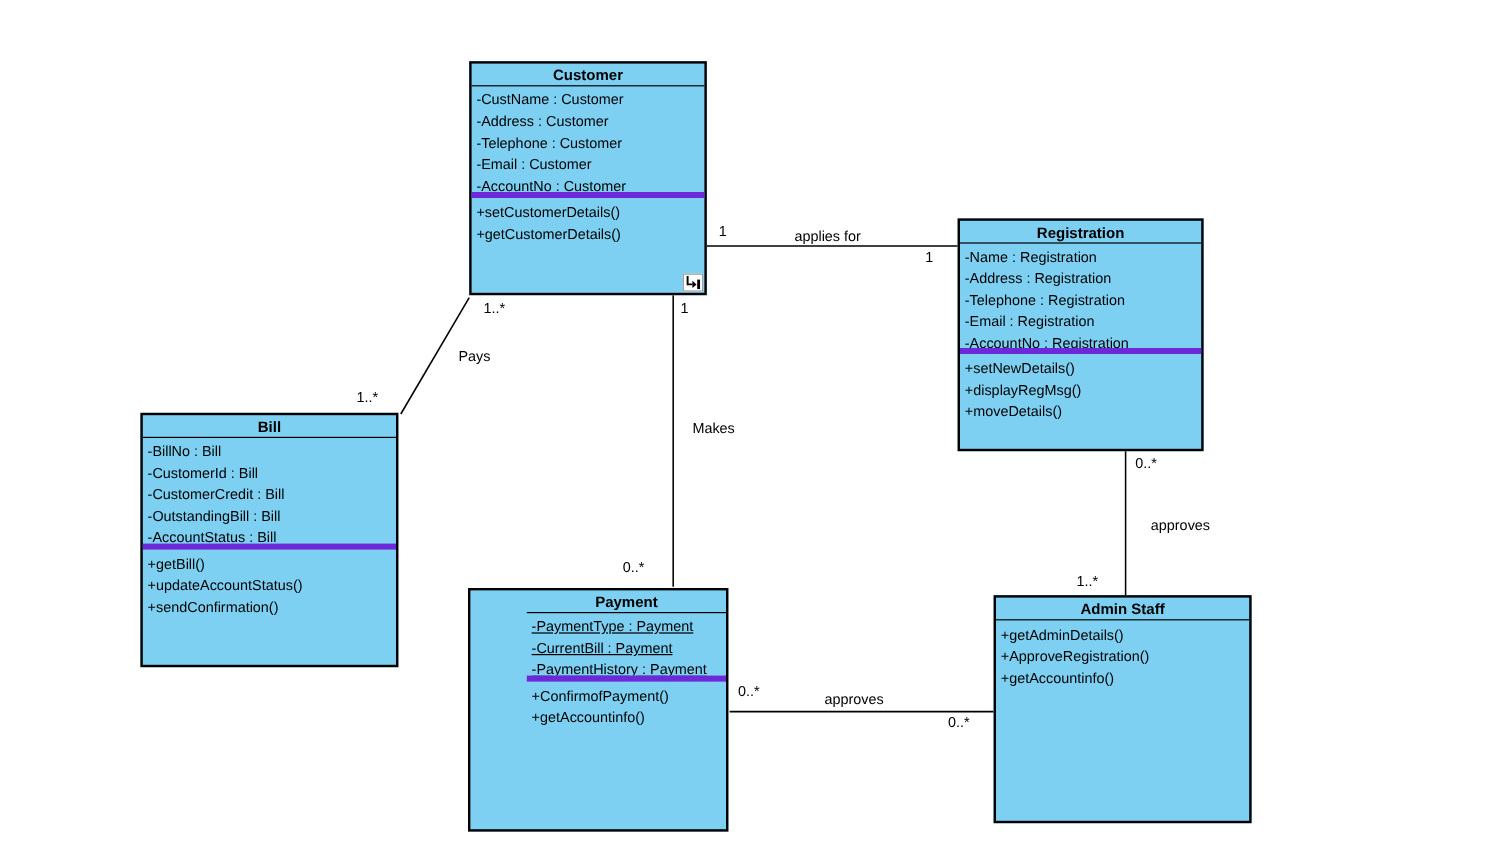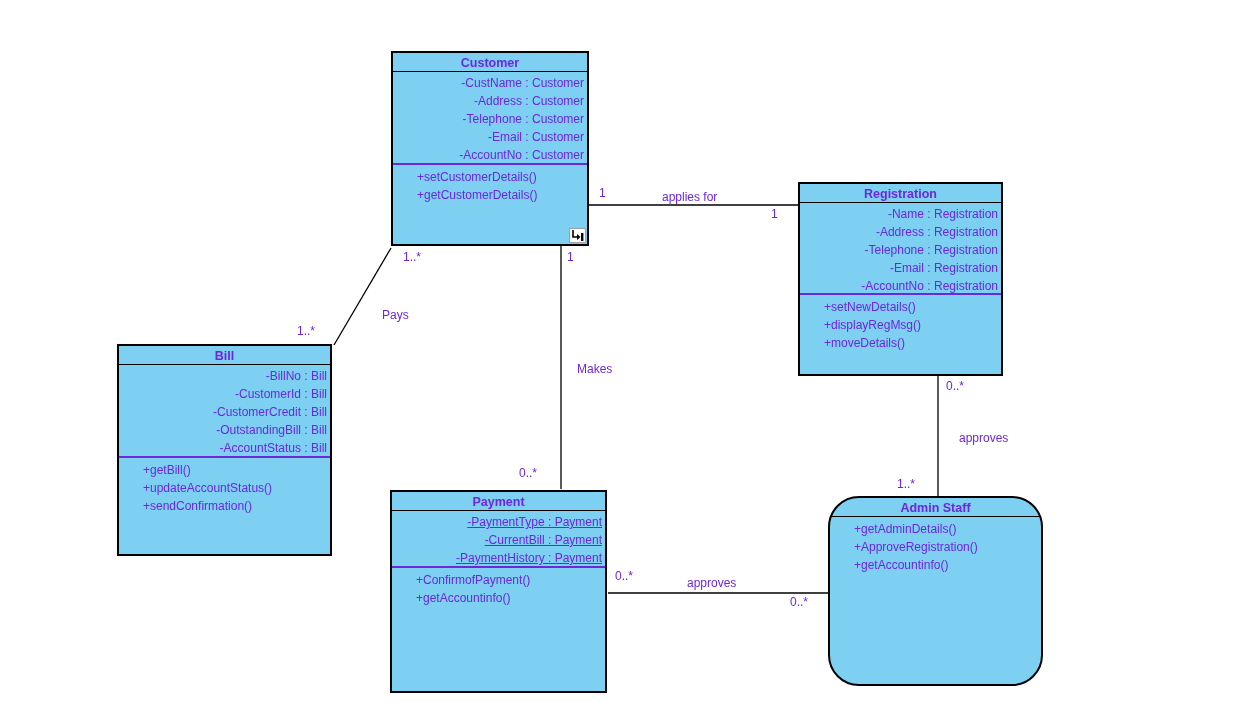--- a/index.html
+++ b/index.html
@@ -2,21 +2,21 @@
 <html><head>
 <meta charset="utf-8">
 <style>
   html, body { margin: 0; padding: 0; background: #ffffff; }
   #canvas {
     position: relative;
     width: 1247px;
     height: 706px;
     background: #ffffff;
     font-family: "Liberation Sans", sans-serif;
-    color: #6d28d9;
+    color: #000000;
     overflow: hidden;
   }
   #wires { position: absolute; left: 0; top: 0; width: 1247px; height: 706px; }
 
   .uml-class {
     position: absolute;
     box-sizing: border-box;
     background: #7DD0F2;
     border: 2px solid #000000;
     display: flex;
@@ -28,33 +28,31 @@
     box-sizing: border-box;
     border-bottom: 1px solid #000000;
     font-weight: bold;
     font-size: 12.5px;
     text-align: center;
     flex: 0 0 auto;
     padding-top: 1px;
   }
   .uml-attrs {
     box-sizing: border-box;
-    border-bottom: 2px solid #6d28d9;
+    border-bottom: 5px solid #6d28d9;
     padding: 2px 3px 0 4px;
     flex: 0 0 auto;
     overflow: hidden;
-    text-align: right;
   }
   .uml-methods {
     box-sizing: border-box;
     padding: 3px 3px 0 4px;
     flex: 1 1 auto;
     position: relative;
     overflow: hidden;
-    margin-left: 20px;
   }
   .uml-row { white-space: nowrap; }
 
   .edge-label {
     position: absolute;
     font-size: 12px;
     line-height: 14px;
     white-space: nowrap;
   }
   .mult { font-size: 12px; }
@@ -133,51 +131,51 @@
       <div class="uml-row">-OutstandingBill : Bill</div>
       <div class="uml-row">-AccountStatus : Bill</div>
     </div>
     <div class="uml-methods">
       <div class="uml-row">+getBill()</div>
       <div class="uml-row">+updateAccountStatus()</div>
       <div class="uml-row">+sendConfirmation()</div>
     </div>
   </div>
 
-  <div class="uml-class" style="left:390px; top:490px; width:217px; height:203px;">
+  <div class="uml-class" style="left:390px; top:490px; width:217px; height:203px;padding-left:47px;">
     <div class="uml-title" style="height:19px;">Payment</div>
     <div class="uml-attrs" style="height:57px;text-decoration:underline;">
       <div class="uml-row">-PaymentType : Payment</div>
       <div class="uml-row">-CurrentBill : Payment</div>
       <div class="uml-row">-PaymentHistory : Payment</div>
     </div>
     <div class="uml-methods">
       <div class="uml-row">+ConfirmofPayment()</div>
       <div class="uml-row">+getAccountinfo()</div>
     </div>
   </div>
 
-  <div class="uml-class" style="left:828px; top:496px; width:215px; height:190px;border-radius:31px;">
+  <div class="uml-class" style="left:828px; top:496px; width:215px; height:190px;">
     <div class="uml-title" style="height:19px;">Admin Staff</div>
     <div class="uml-methods">
       <div class="uml-row">+getAdminDetails()</div>
       <div class="uml-row">+ApproveRegistration()</div>
       <div class="uml-row">+getAccountinfo()</div>
     </div>
   </div>
 
   <div class="edge-label" style="left:662px; top:190px;">applies for</div>
   <div class="edge-label mult" style="left:599px; top:186px;">1</div>
   <div class="edge-label mult" style="left:771px; top:207px;">1</div>
 
-  <div class="edge-label" style="left:382px; top:308px;">Pays</div>
+  <div class="edge-label" style="left:382px; top:290px;">Pays</div>
   <div class="edge-label mult" style="left:403px; top:250px;">1..*</div>
   <div class="edge-label mult" style="left:297px; top:324px;">1..*</div>
 
-  <div class="edge-label" style="left:577px; top:362px;">Makes</div>
+  <div class="edge-label" style="left:577px; top:350px;">Makes</div>
   <div class="edge-label mult" style="left:567px; top:250px;">1</div>
   <div class="edge-label mult" style="left:519px; top:466px;">0..*</div>
 
   <div class="edge-label" style="left:959px; top:431px;">approves</div>
   <div class="edge-label mult" style="left:946px; top:379px;">0..*</div>
   <div class="edge-label mult" style="left:897px; top:477px;">1..*</div>
 
   <div class="edge-label" style="left:687px; top:576px;">approves</div>
   <div class="edge-label mult" style="left:615px; top:569px;">0..*</div>
   <div class="edge-label mult" style="left:790px; top:595px;">0..*</div>

